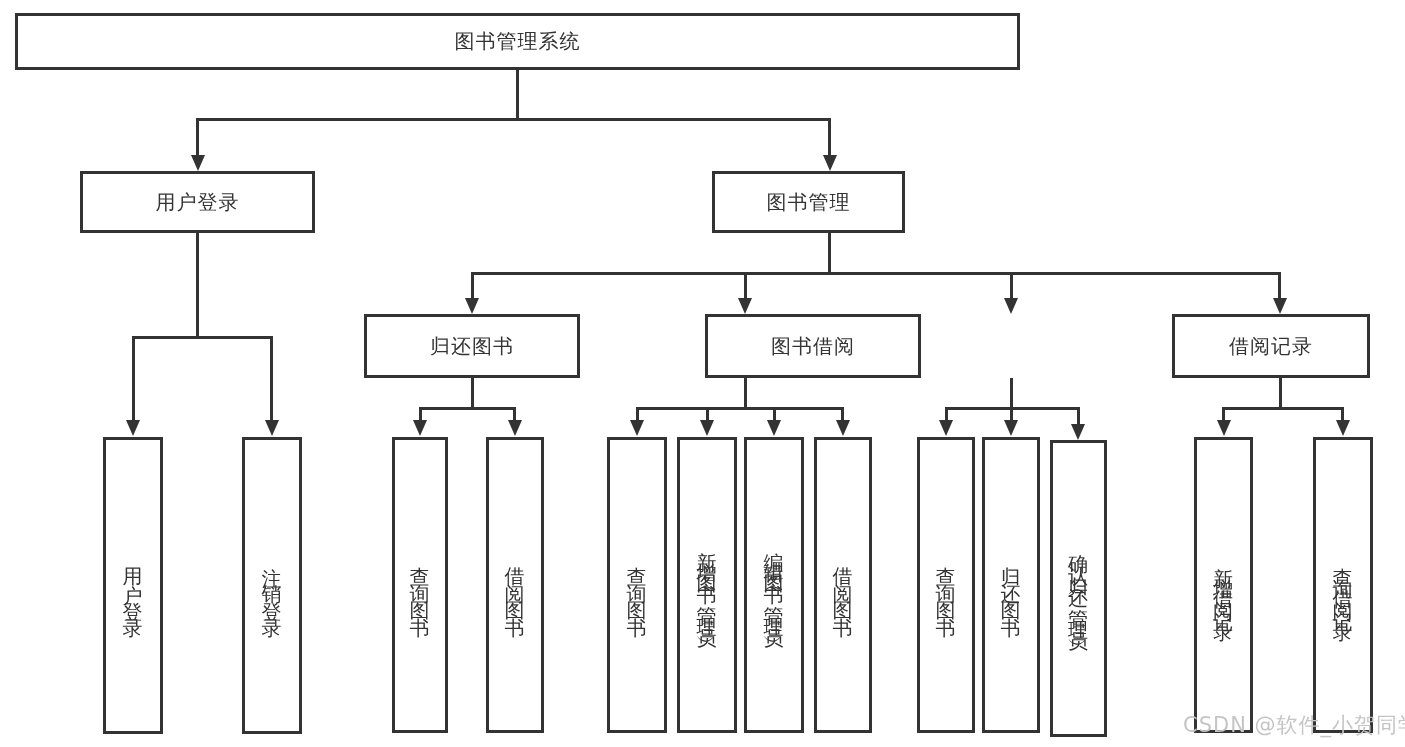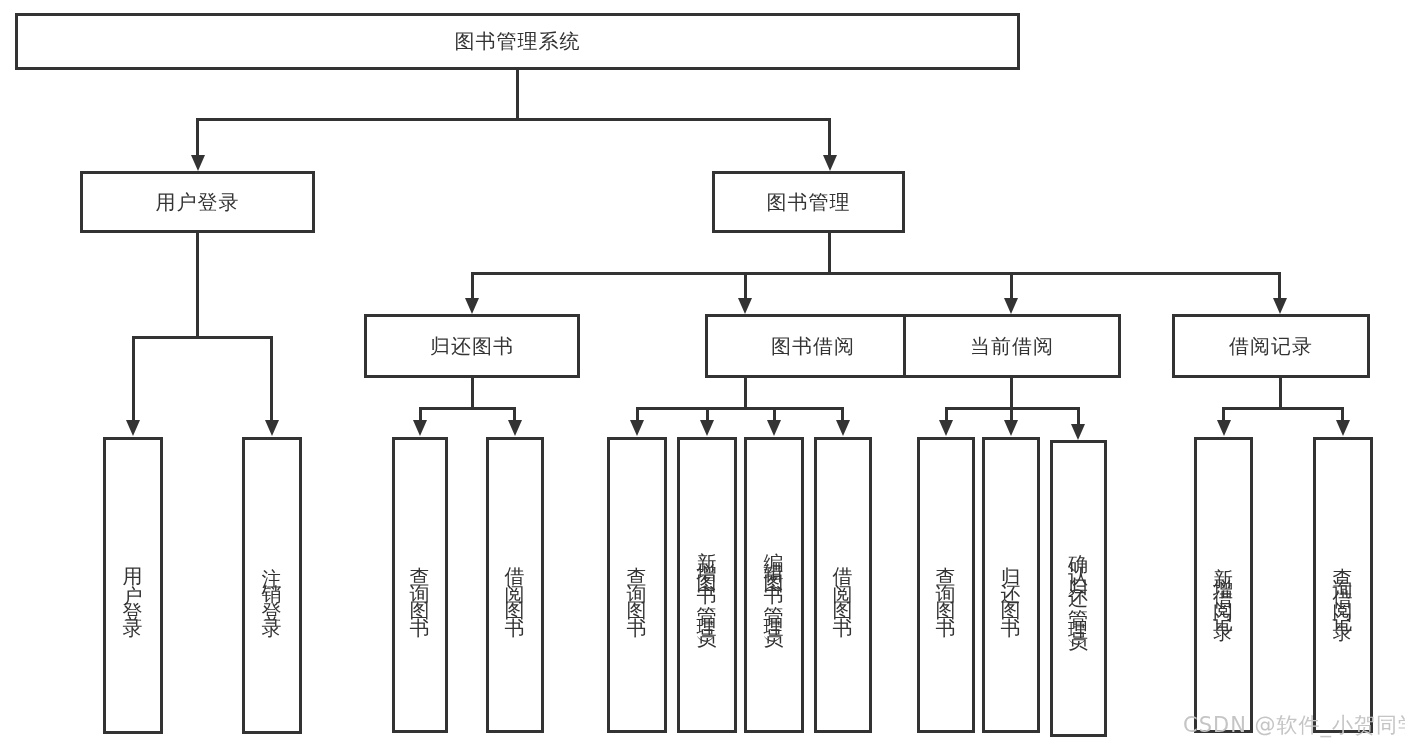--- a/index.html
+++ b/index.html
@@ -69,23 +69,20 @@
   <div class="vline" style="left:1010px; top:272px; height:27px;"></div>
   <div class="arrow" style="left:1004px; top:298px;"></div>
   <div class="vline" style="left:1278px; top:272px; height:27px;"></div>
   <div class="arrow" style="left:1273px; top:298px;"></div>
 
   <div class="box" style="left:364px; top:314px; width:216px; height:64px;">
     <span>归还图书</span>
   </div>
   <div class="box" style="left:657px; top:314px; width:216px; height:64px;margin-left:48px;">
     <span>图书借阅</span>
-  </div>
-  <div class="box" style="left:903px; top:314px; width:218px; height:64px;">
-    <span>当前借阅</span>
   </div>
   <div class="box" style="left:1172px; top:314px; width:198px; height:64px;">
     <span>借阅记录</span>
   </div>
 
   <div class="vline" style="left:471px; top:378px; height:29px;"></div>
   <div class="hline" style="left:419px; top:407px; width:97px;"></div>
   <div class="vline" style="left:419px; top:407px; height:14px;"></div>
   <div class="arrow" style="left:413px; top:420px;"></div>
   <div class="vline" style="left:513px; top:407px; height:14px;"></div>

